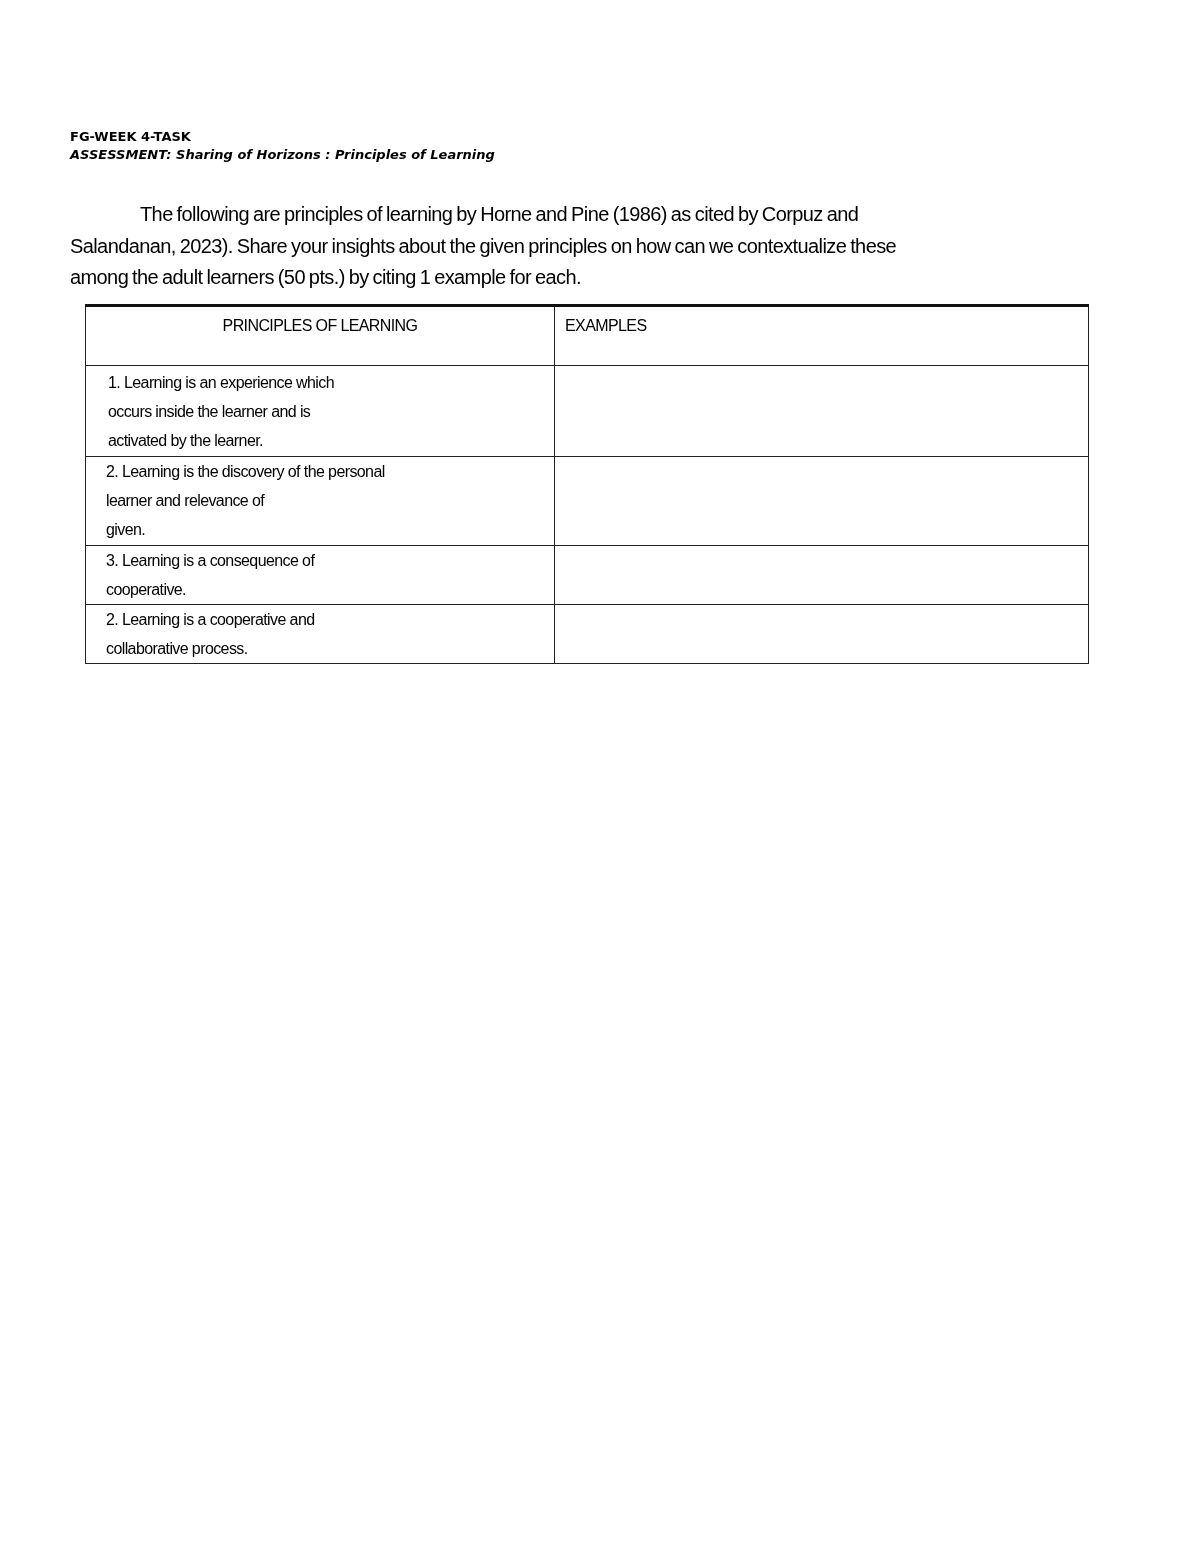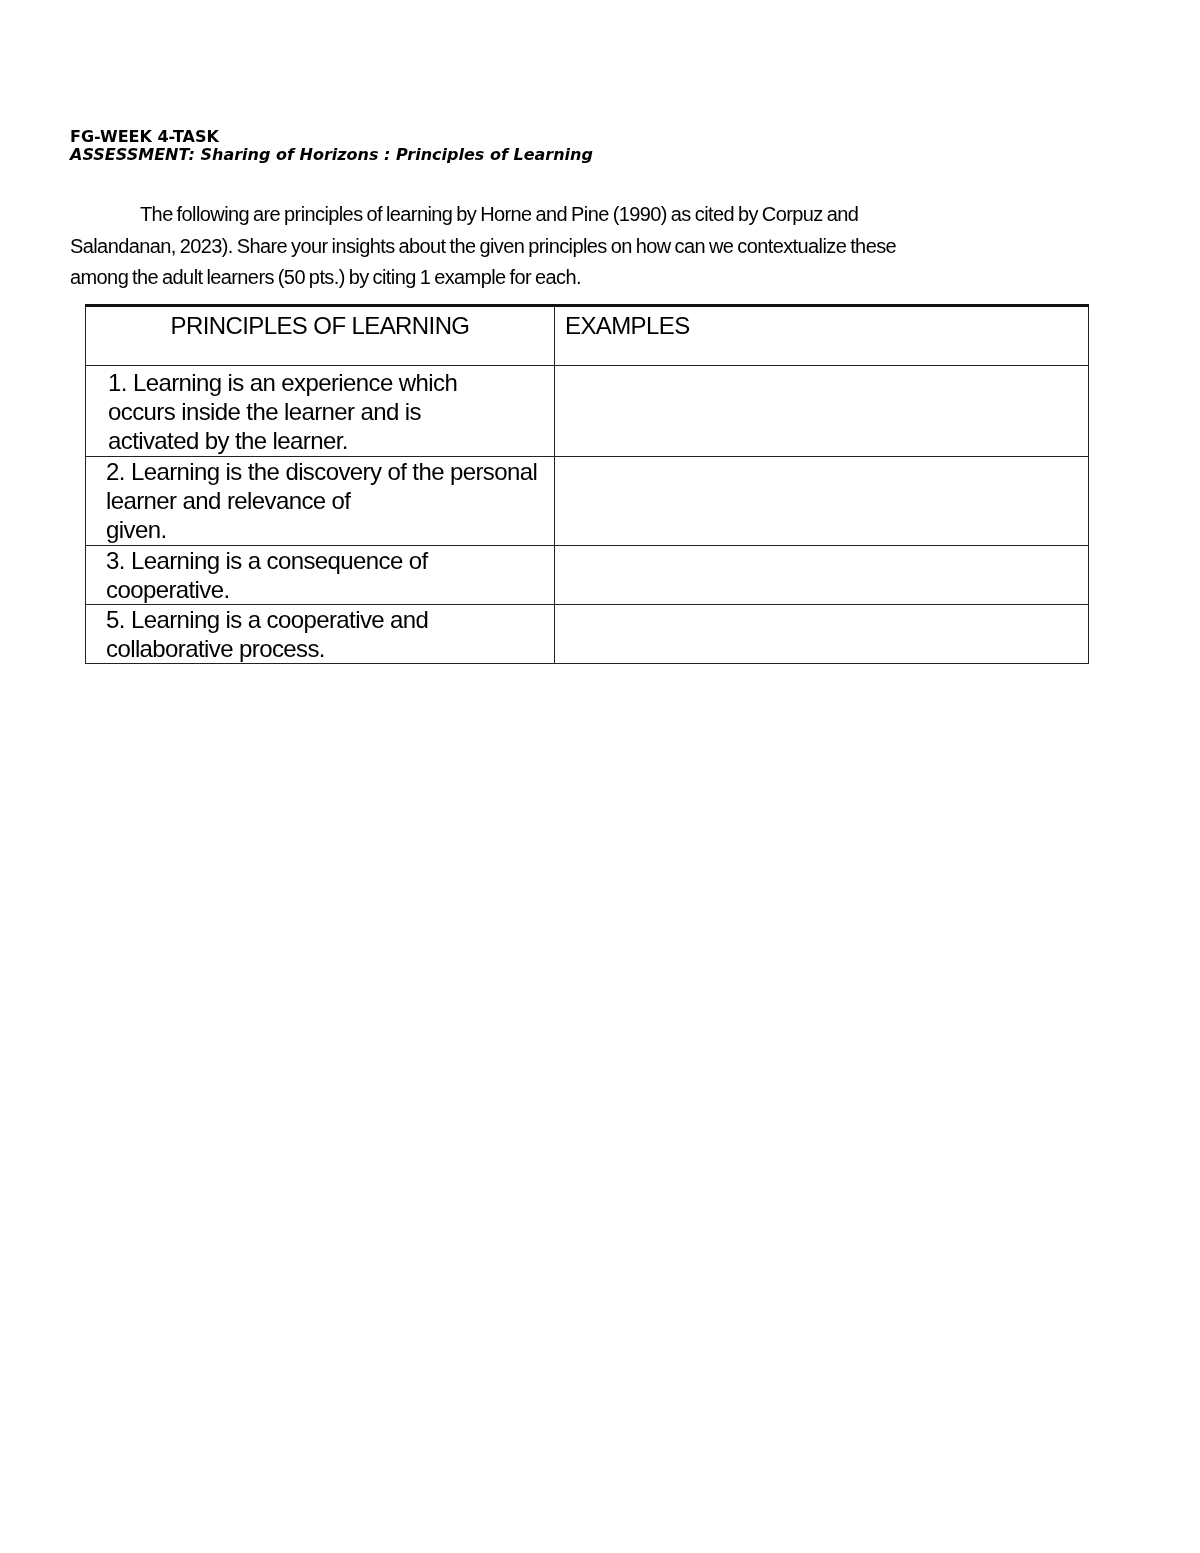--- a/index.html
+++ b/index.html
@@ -1,33 +1,33 @@
 <!DOCTYPE html>
 <html><head>
   <meta charset="utf-8">
   <style>
     html, body { margin: 0; padding: 0; background: #ffffff; }
     body { width: 1200px; height: 1553px; position: relative; overflow: hidden; color: #000; }
     .title {
       position: absolute; left: 70px;
       font-family: "DejaVu Sans", sans-serif; font-weight: bold;
-      font-size: 16px; line-height: 24px; margin: 0; white-space: nowrap;
+      font-size: 13px; line-height: 24px; margin: 0; white-space: nowrap;
     }
     .t1 { top: 125px; }
     .t2 { top: 143px; font-style: italic; }
     .intro {
       position: absolute; left: 70px; top: 199px; width: 1030px;
       font-family: "Liberation Sans", sans-serif; font-size: 20px; line-height: 31.5px;
       margin: 0; letter-spacing: -0.6px; word-spacing: -1px;
     }
     .intro .indent { display: inline-block; width: 70px; }
     table.principles {
       position: absolute; left: 85px; top: 304px; width: 1003px;
       border-collapse: collapse; table-layout: fixed;
-      font-family: "Liberation Sans", sans-serif; font-size: 24px; line-height: 29px;
+      font-family: "Liberation Sans", sans-serif; font-size: 16px; line-height: 29px;
       letter-spacing: -0.6px;
     }
     table.principles td, table.principles th {
       border: 1.5px solid #222; padding: 0 10px 0 22px; vertical-align: top;
       font-weight: normal; text-align: left;
     }
     table.principles thead th { border-top: 3px solid #111; height: 54px; padding-top: 4px; }
     table.principles th.col-principle { text-align: center; padding-left: 10px; }
     table.principles th.col-examples { padding-left: 10px; }
     col.c1 { width: 469px; }
@@ -39,21 +39,21 @@
     table.principles td.principle-cell { padding-left: 22px; padding-right: 8px; }
     .line { display: block; white-space: nowrap; }
   </style>
 </head>
 <body>
 
 <h1 class="title t1">FG-WEEK 4-TASK</h1>
 <h2 class="title t2">ASSESSMENT: Sharing of Horizons : Principles of Learning</h2>
 
 <p class="intro">
-  <span class="indent"></span><span>The following are principles of learning by Horne and Pine (1990) as cited by Corpuz and</span><br>
+  <span class="indent"></span><span>The following are principles of learning by Horne and Pine (1986) as cited by Corpuz and</span><br>
   <span>Salandanan, 2023). Share your insights about the given principles on how can we contextualize these</span><br>
   <span>among the adult learners (50 pts.) by citing 1 example for each.</span>
 </p>
 
 <table class="principles">
   <colgroup>
       <col class="c1">
       <col class="c2">
     </colgroup>
   <thead>
@@ -81,19 +81,19 @@
     </tr>
     <tr class="r3">
       <td class="principle-cell" style="padding-left:20px">
         <span class="line">3. Learning is a consequence of</span>
         <span class="line">cooperative.</span>
       </td>
       <td></td>
     </tr>
     <tr class="r4">
       <td class="principle-cell" style="padding-left:20px">
-        <span class="line">5. Learning is a cooperative and</span>
+        <span class="line">2. Learning is a cooperative and</span>
         <span class="line">collaborative process.</span>
       </td>
       <td></td>
     </tr>
   </tbody>
 </table>
 
 </body></html>

